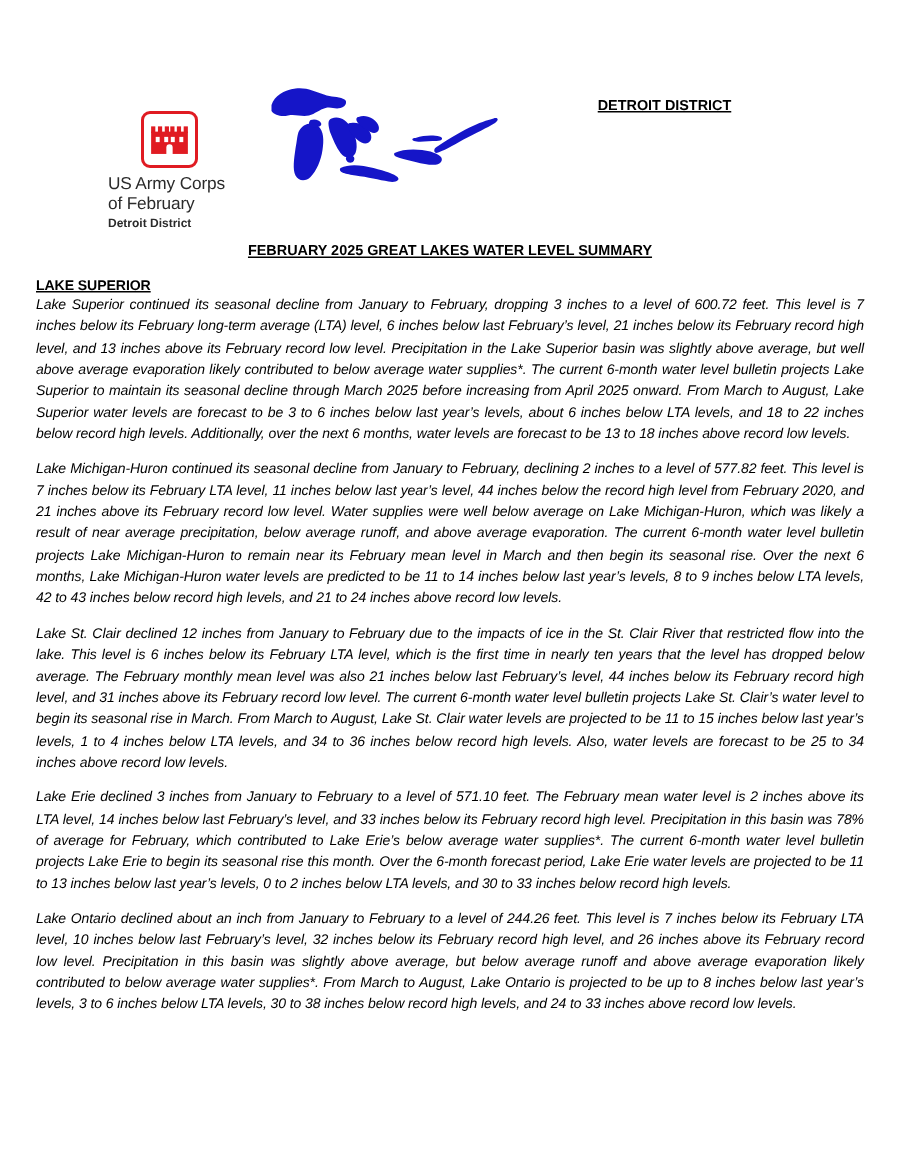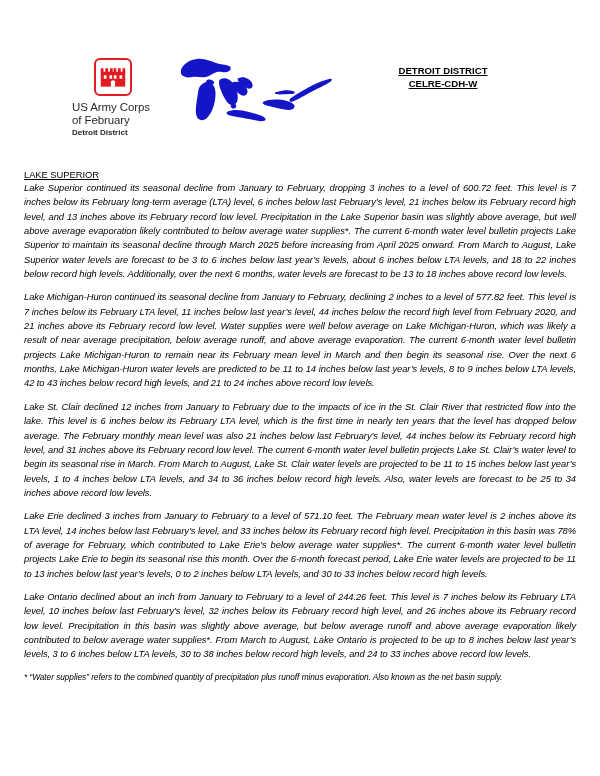--- a/index.html
+++ b/index.html
@@ -25,21 +25,21 @@
 
   
   .header {
     position: relative;
     height: 100px;
     margin: 58px 22px 0 22px;
   }
   .brand {
     position: absolute;
     left: 50px;
-    top: 0;
+    top: 16px;
     width: 115px;
   }
   .castle-logo {
     width: 38px;
     height: 38px;
     border: 2.5px solid #e01b22;
     border-radius: 6px;
     box-sizing: border-box;
     padding: 3px;
     margin-left: 22px;
@@ -89,21 +89,21 @@
   }
 
   
   .content {
     margin: 0 24px;
     padding-top: 11px;
   }
   .section { margin-bottom: 9px; }
   .section-heading {
     font-size: 9.4px;
-    font-weight: normal;
+    font-weight: bold;
     text-decoration: underline;
     margin-bottom: 1px;
     letter-spacing: -0.05px;
   }
   .section-body {
     font-size: 9.35px;
     line-height: 14.35px;
     text-align: justify;
     letter-spacing: -0.06px;
     font-style: italic;
@@ -173,25 +173,25 @@
           <path d="M86 48 C92 45 102 45 110 47 C116 49 119 51 117 54 C115 57 108 56 100 54 C93 52 84 51 86 48 Z"></path>
 
           <path d="M114 44 C120 40 128 35 136 31 C142 28 148 26 152 25 C155 24 156 26 153 28 C148 31 140 35 132 39 C125 43 118 47 114 48 C112 48 112 45 114 44 Z"></path>
           <path d="M100 38 C106 36 112 36 116 37 C119 38 118 40 114 40 C109 40 102 41 99 40 C97 39 98 38 100 38 Z"></path>
         </g>
       </svg>
     </div>
 
     <div class="address">
       <div>DETROIT DISTRICT</div>
-      <div>CELRE-CDH-W</div>
     </div>
 
   </div>
 
+  <div class="doc-title">FEBRUARY 2025 GREAT LAKES WATER LEVEL SUMMARY</div>
 
   <div class="content">
 
     <div class="section">
       <div class="section-heading">LAKE SUPERIOR</div>
       <div class="section-body">Lake Superior continued its seasonal decline from January to February, dropping 3 inches to a level of 600.72 feet. This level is 7 inches below its February long-term average (LTA) level, 6 inches below last February’s level, 21 inches below its February record high level, and 13 inches above its February record low level. Precipitation in the Lake Superior basin was slightly above average, but well above average evaporation likely contributed to below average water supplies*. The current 6-month water level bulletin projects Lake Superior to maintain its seasonal decline through March 2025 before increasing from April 2025 onward. From March to August, Lake Superior water levels are forecast to be 3 to 6 inches below last year’s levels, about 6 inches below LTA levels, and 18 to 22 inches below record high levels. Additionally, over the next 6 months, water levels are forecast to be 13 to 18 inches above record low levels.</div>
     </div>
 
     <div class="section">
       <div class="section-body">Lake Michigan-Huron continued its seasonal decline from January to February, declining 2 inches to a level of 577.82 feet. This level is 7 inches below its February LTA level, 11 inches below last year’s level, 44 inches below the record high level from February 2020, and 21 inches above its February record low level. Water supplies were well below average on Lake Michigan-Huron, which was likely a result of near average precipitation, below average runoff, and above average evaporation. The current 6-month water level bulletin projects Lake Michigan-Huron to remain near its February mean level in March and then begin its seasonal rise. Over the next 6 months, Lake Michigan-Huron water levels are predicted to be 11 to 14 inches below last year’s levels, 8 to 9 inches below LTA levels, 42 to 43 inches below record high levels, and 21 to 24 inches above record low levels.</div>
@@ -204,15 +204,14 @@
     <div class="section">
       <div class="section-body">Lake Erie declined 3 inches from January to February to a level of 571.10 feet.  The February mean water level is 2 inches above its LTA level, 14 inches below last February’s level, and 33 inches below its February record high level. Precipitation in this basin was 78% of average for February, which contributed to Lake Erie’s below average water supplies*. The current 6-month water level bulletin projects Lake Erie to begin its seasonal rise this month. Over the 6-month forecast period, Lake Erie water levels are projected to be 11 to 13 inches below last year’s levels, 0 to 2 inches below LTA levels, and 30 to 33 inches below record high levels.</div>
     </div>
 
     <div class="section">
       <div class="section-body">Lake Ontario declined about an inch from January to February to a level of 244.26 feet. This level is 7 inches below its February LTA level, 10 inches below last February’s level, 32 inches below its February record high level, and 26 inches above its February record low level. Precipitation in this basin was slightly above average, but below average runoff and above average evaporation likely contributed to below average water supplies*. From March to August, Lake Ontario is projected to be up to 8 inches below last year’s levels, 3 to 6 inches below LTA levels, 30 to 38 inches below record high levels, and 24 to 33 inches above record low levels.</div>
     </div>
 
   </div>
 
-  <div class="footnote">* “Water supplies” refers to the combined quantity of precipitation plus runoff minus evaporation.  Also known as the net basin supply.</div>
 
 </div>
 
 </body></html>

